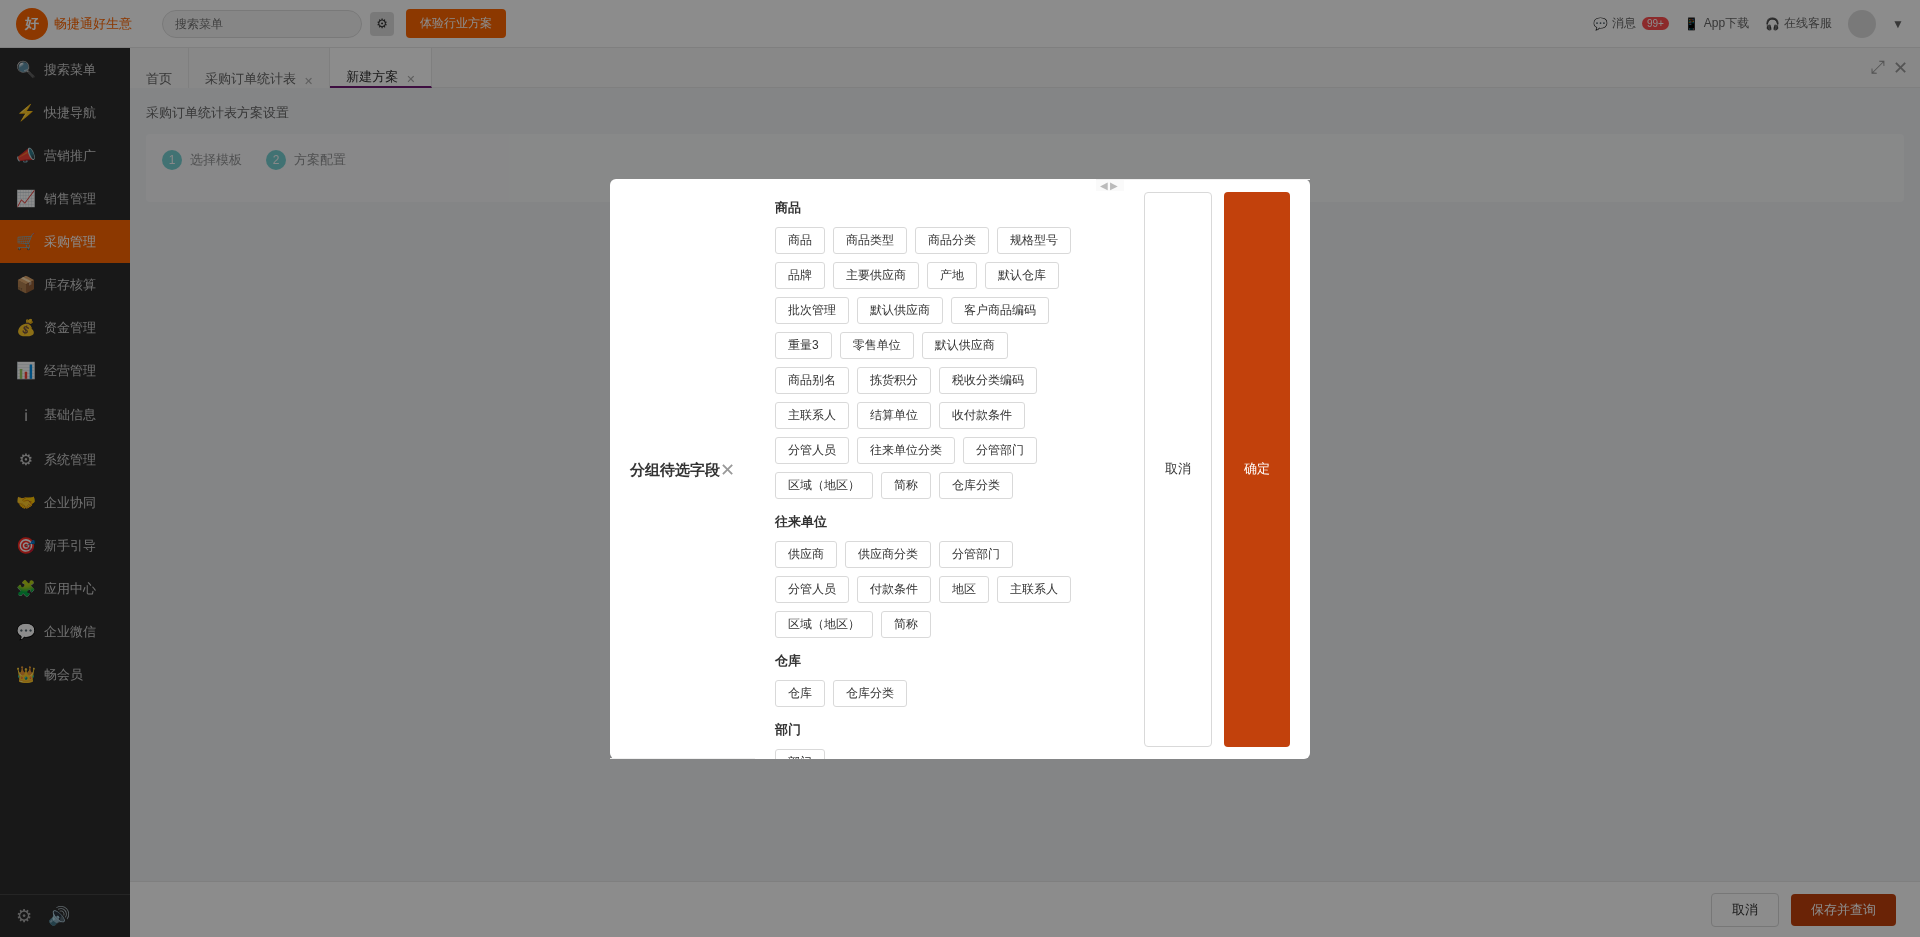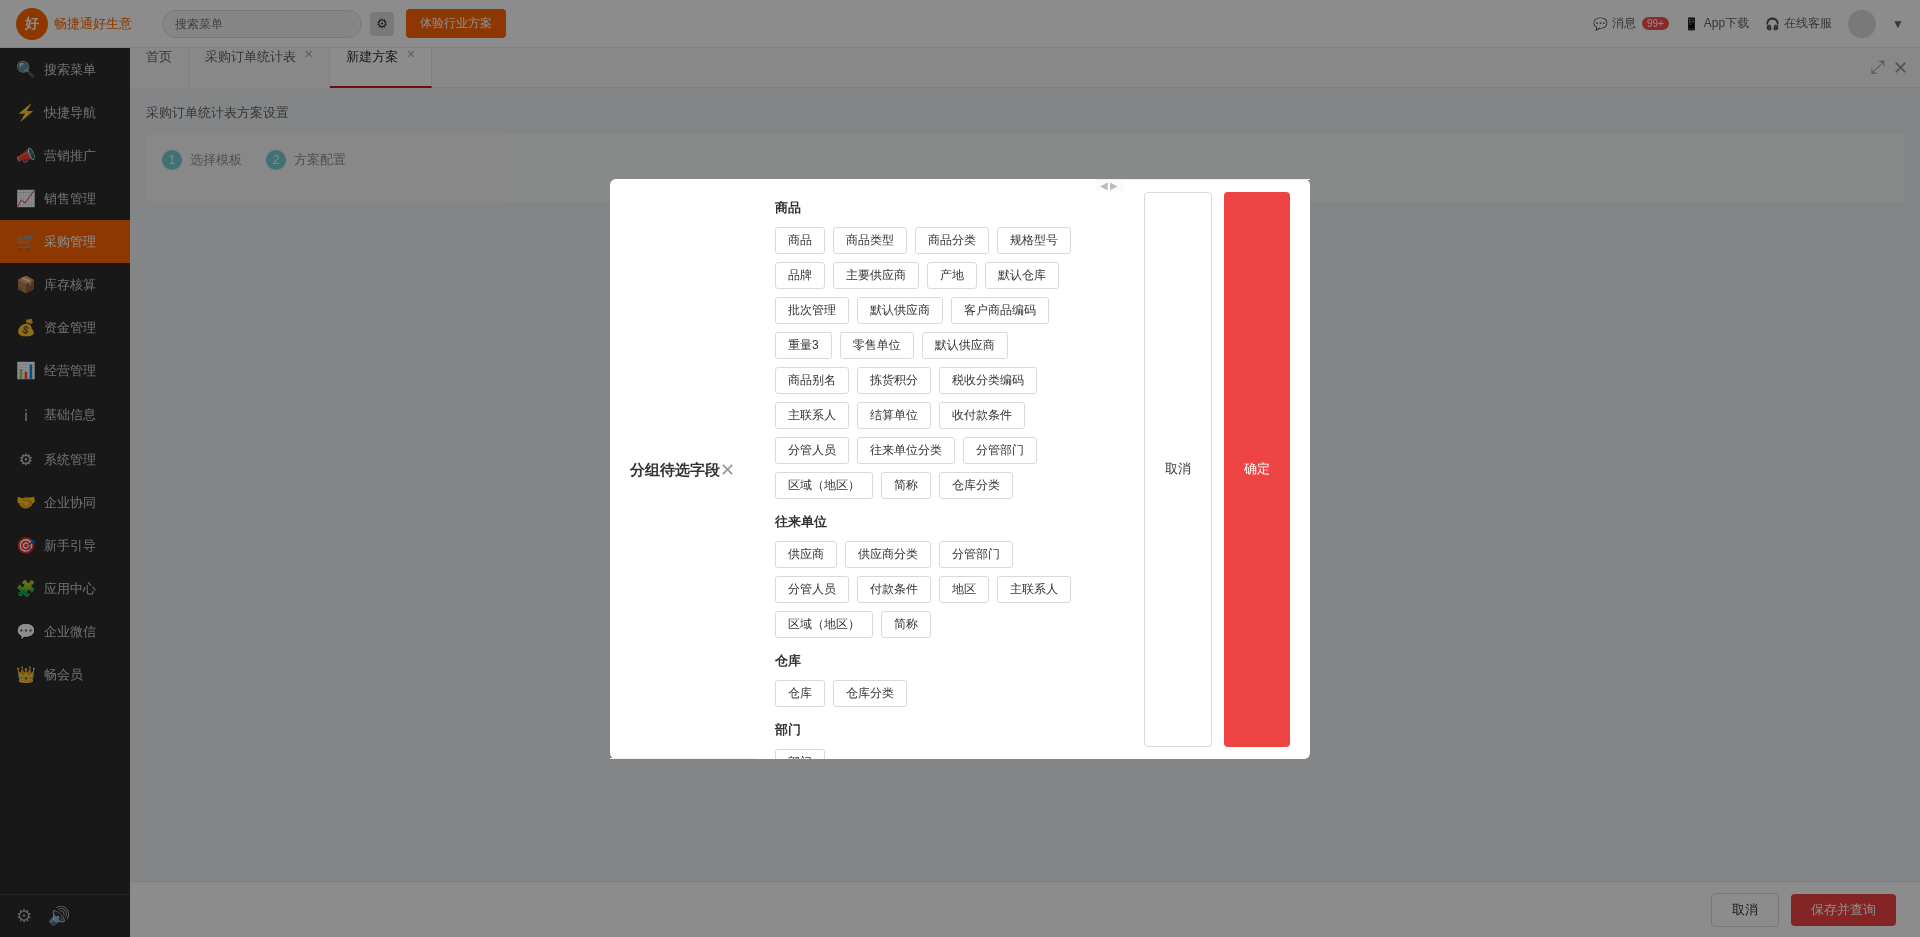--- a/index.html
+++ b/index.html
@@ -85,33 +85,33 @@
       background: #f7f7f7;
       border-bottom: 1px solid #e8e8e8;
       display: flex;
       align-items: center;
       z-index: 99;
       padding-left: 0;
     }
     .tab-item {
       height: 40px;
       display: flex;
-      align-items: flex-start;
+      align-items: flex-end;
       padding: 0 16px;
       font-size: 13px;
       color: #666;
       cursor: pointer;
       border-right: 1px solid #e8e8e8;
       background: #f7f7f7;
       white-space: nowrap;
     }
     .tab-item.active {
       background: #fff;
       color: #333;
-      border-bottom: 2px solid #b91c1c;
+      border-bottom: 2px solid #701a75;
     }
     .tab-close {
       margin-left: 8px;
       color: #aaa;
       font-size: 11px;
       cursor: pointer;
     }
 
     
     .sidebar {
@@ -297,21 +297,21 @@
     .btn-cancel {
       background: #fff;
       border: 1px solid #d9d9d9;
       color: #333;
       border-radius: 4px;
       padding: 7px 20px;
       font-size: 13px;
       cursor: pointer;
     }
     .btn-save {
-      background: #ef4444;
+      background: #c2410c;
       border: none;
       color: #fff;
       border-radius: 4px;
       padding: 7px 20px;
       font-size: 13px;
       cursor: pointer;
     }
 
     
     .page-action-bar {

